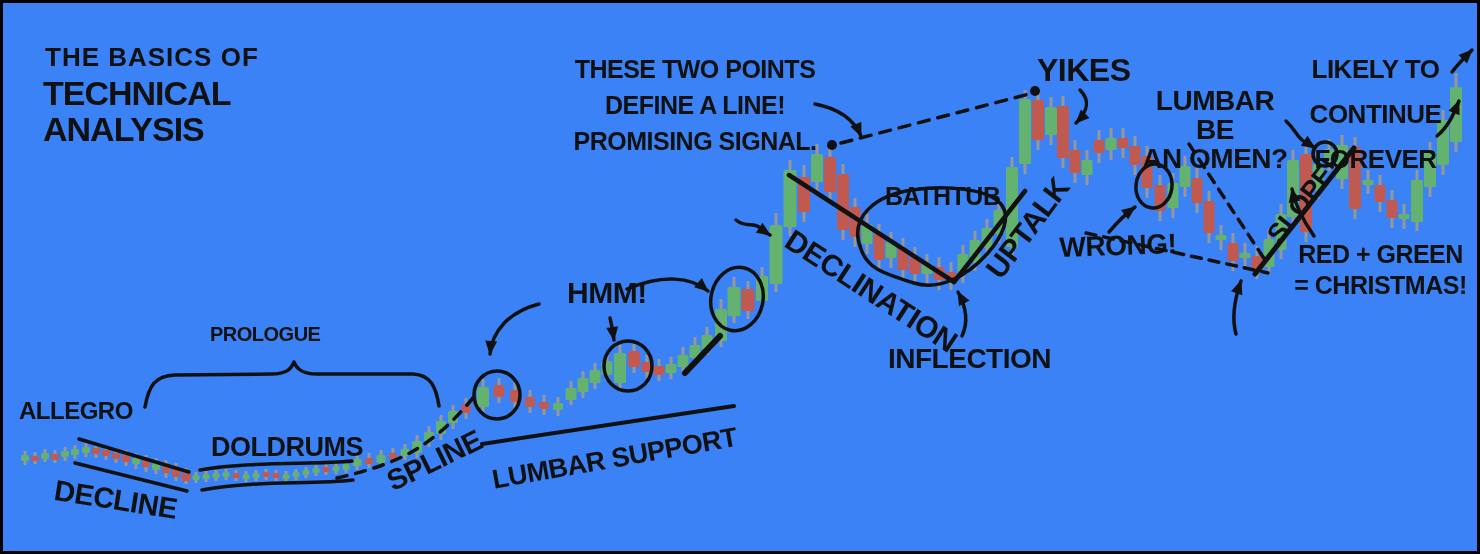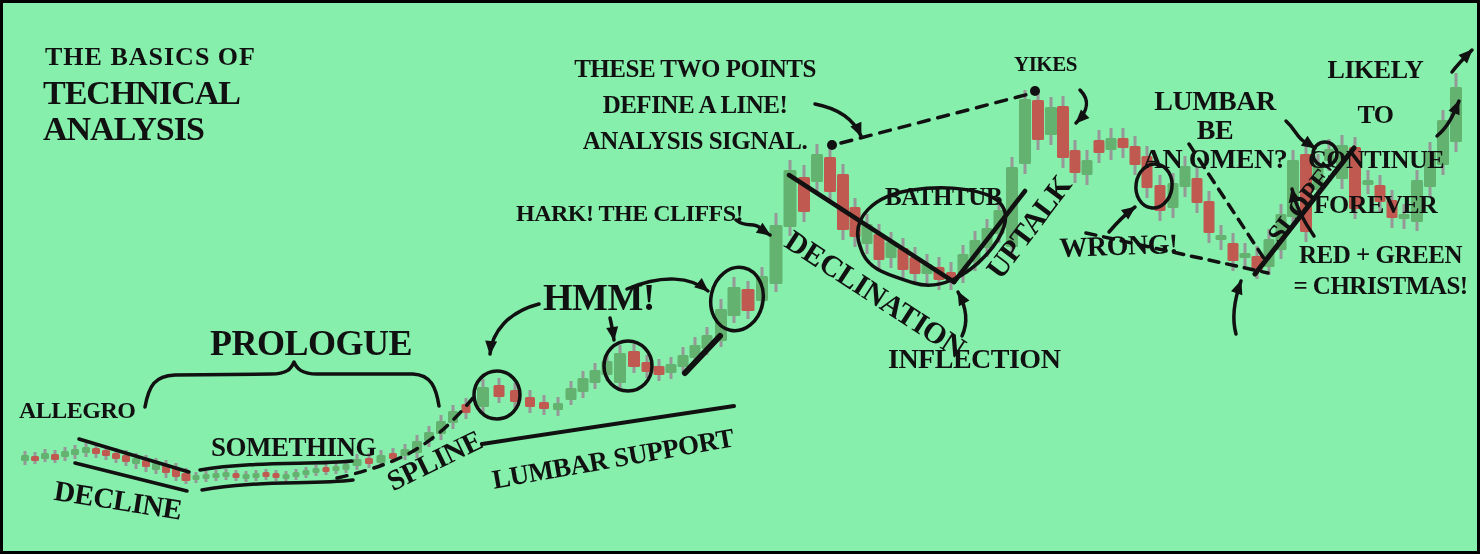--- a/index.html
+++ b/index.html
@@ -1,19 +1,19 @@
 <!DOCTYPE html>
 <html style="--ink: #111111;"><head>
 <meta charset="utf-8">
 <style>
   html,body{margin:0;padding:0;background:#e8e8e8;}
   #comic{
-    position:relative; width:1480px; height:554px; background:#86efac;
+    position:relative; width:1480px; height:554px; background:#3b82f6;
     border:3px solid #000; box-sizing:border-box; overflow:hidden;
-    font-family:Liberation Serif, serif; color:var(--ink,#111);
+    font-family:Liberation Sans, sans-serif; color:var(--ink,#111);
   }
   #chart{position:absolute;left:0;top:0;}
   .lbl{
     position:absolute; font-weight:bold; letter-spacing:-0.5px; line-height:1.08;
     white-space:pre-line; color:var(--ink,#111); transform-origin:0 0;
   }
   .ctr{text-align:center;}
   #title-main{line-height:1.06; letter-spacing:-1px;}
 </style>
 </head>
@@ -313,35 +313,34 @@
       <path marker-end="url(#ah)" d="M1449,69 C1455,61 1462,54 1469,47"></path>
       <path marker-end="url(#ah)" d="M1434,133 C1446,123 1451,110 1456,98"></path>
     </g>
   </svg>
 
   <div class="lbl" id="title-kicker" style="left:42px;top:40px;font-size:26px;letter-spacing:1px;">THE BASICS OF</div>
   <div class="lbl" id="title-main" style="left:40px;top:72px;font-size:34px;">TECHNICAL
 ANALYSIS</div>
 
   <div class="lbl" style="left:16px;top:395px;font-size:24px;">ALLEGRO</div>
-  <div class="lbl" style="left:207px;top:321px;font-size:36px;text-align:center;">PROLOGUE</div>
-  <div class="lbl" style="left:208px;top:430px;font-size:27px;">SOMETHING</div>
+  <div class="lbl" style="left:207px;top:321px;font-size:20px;text-align:center;">PROLOGUE</div>
+  <div class="lbl" style="left:208px;top:430px;font-size:27px;">DOLDRUMS</div>
   <div class="lbl" style="left:54px;top:472px;font-size:29px;transform:rotate(9deg);">DECLINE</div>
   <div class="lbl" style="left:379px;top:466px;font-size:29px;transform:rotate(-26deg);">SPLINE</div>
   <div class="lbl" style="left:487px;top:463px;font-size:27px;transform:rotate(-10deg);">LUMBAR SUPPORT</div>
-  <div class="lbl" style="left:540px;top:274px;font-size:38px;">HMM!</div>
-  <div class="lbl" style="left:513px;top:198px;font-size:24px;">HARK! THE CLIFFS!</div>
+  <div class="lbl" style="left:564px;top:274px;font-size:30px;">HMM!</div>
   <div class="lbl ctr" style="left:567px;top:48px;width:250px;font-size:25px;line-height:36px;">THESE TWO POINTS
 DEFINE A LINE!
-ANALYSIS SIGNAL.</div>
+PROMISING SIGNAL.</div>
   <div class="lbl" style="left:794px;top:221px;font-size:30px;transform:rotate(33deg);">DECLINATION</div>
   <div class="lbl" style="left:882px;top:180px;font-size:25px;">BATHTUB</div>
   <div class="lbl" style="left:977px;top:262px;font-size:30px;transform:rotate(-53deg);">UPTALK</div>
   <div class="lbl" style="left:885px;top:341px;font-size:28px;">INFLECTION</div>
-  <div class="lbl" style="left:1011px;top:50px;font-size:21px;">YIKES</div>
+  <div class="lbl" style="left:1034px;top:50px;font-size:32px;">YIKES</div>
   <div class="lbl" style="left:1056px;top:230px;font-size:28px;transform:rotate(-2deg);">WRONG!</div>
   <div class="lbl ctr" style="left:1138px;top:83px;width:148px;font-size:28px;line-height:29px;">LUMBAR BE
 AN OMEN?</div>
   <div class="lbl" style="left:1259px;top:228px;font-size:27px;transform:rotate(-52deg);">SLOPE!</div>
   <div class="lbl ctr" style="left:1285px;top:236px;width:185px;font-size:25px;line-height:31px;">RED + GREEN
 = CHRISTMAS!</div>
   <div class="lbl ctr" style="left:1305px;top:44px;width:135px;font-size:26px;line-height:45px;">LIKELY TO
 CONTINUE
 FOREVER</div>
 

